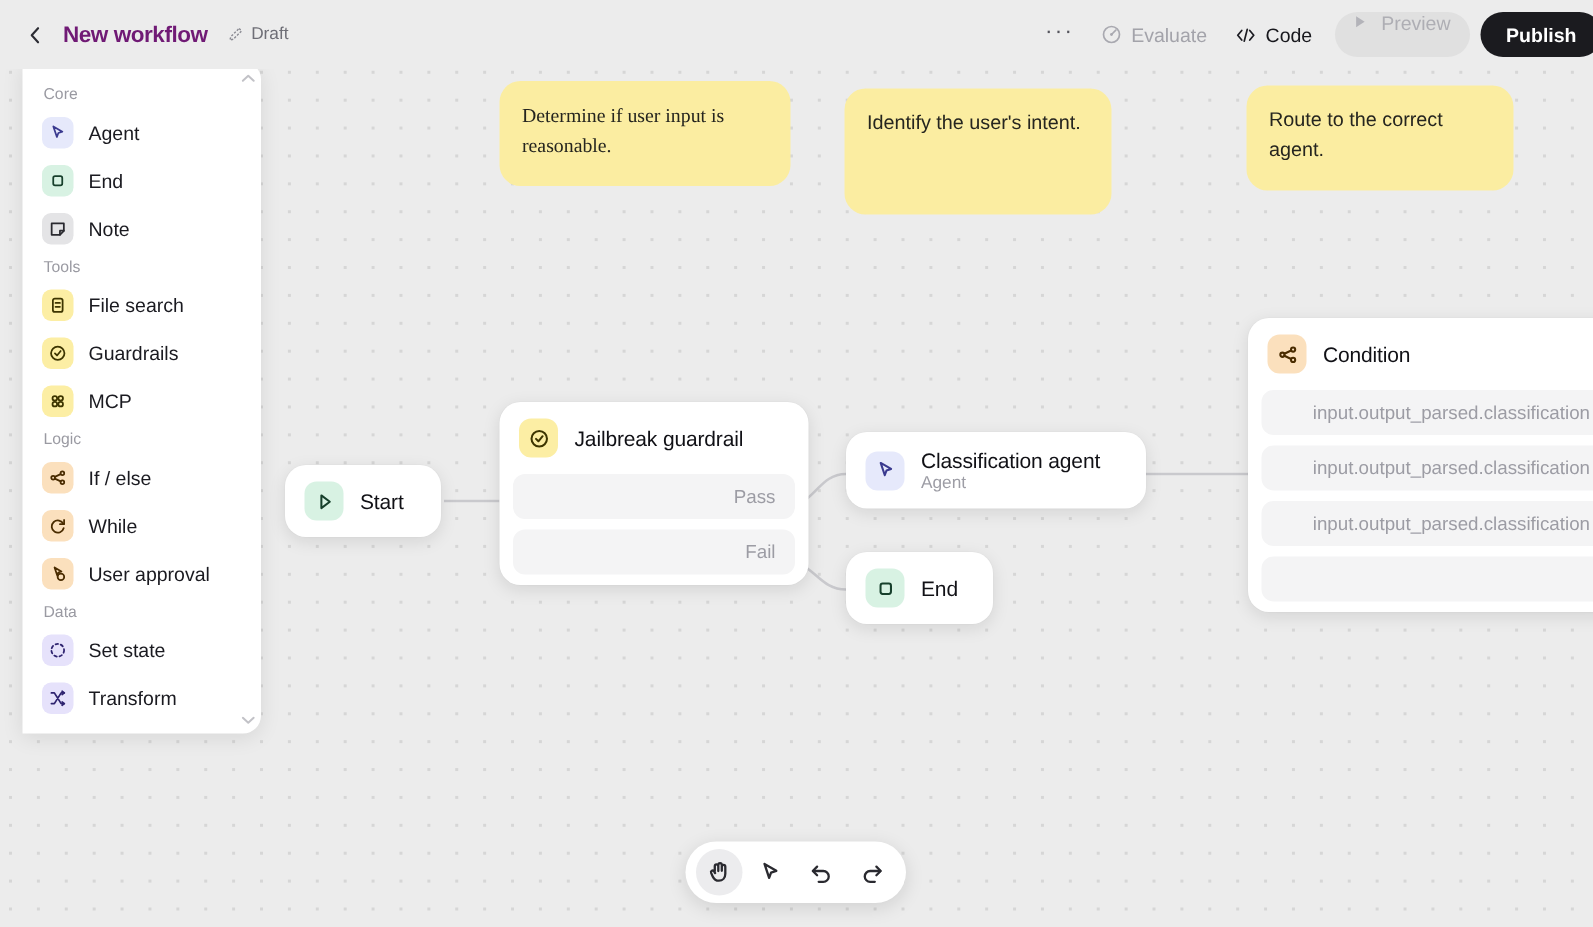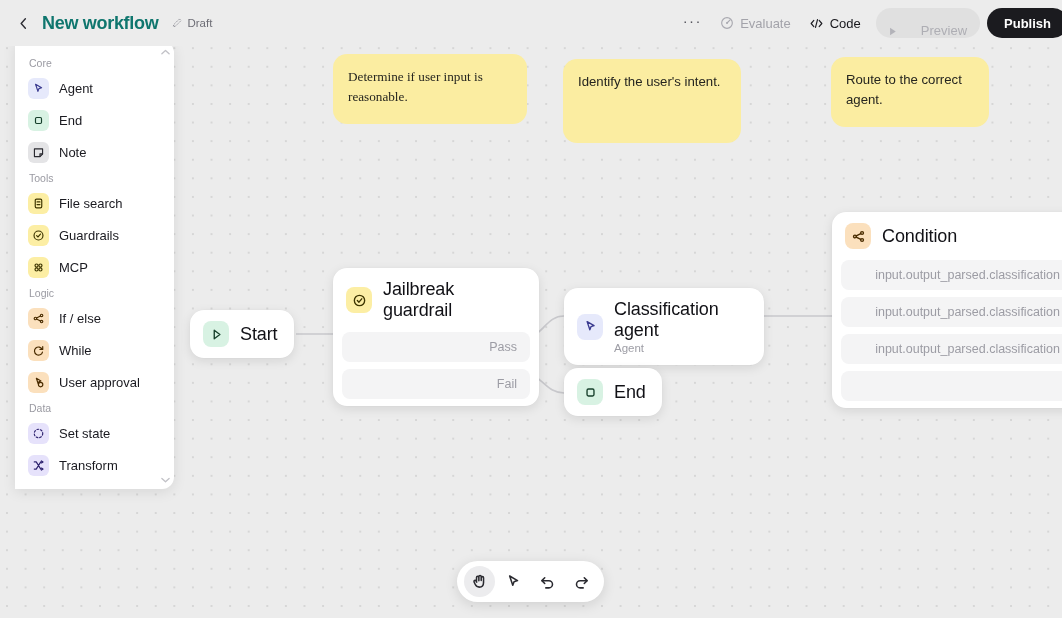--- a/index.html
+++ b/index.html
@@ -27,37 +27,37 @@
     display: flex; align-items: center;
     background: #ececec;
     z-index: 40;
   }
   .back-btn {
     width: 26px; height: 26px; margin-left: 10px;
     display: flex; align-items: center; justify-content: center;
     border-radius: 7px; cursor: pointer;
   }
   .title {
-    font-size: 18px; font-weight: 700; letter-spacing: -.3px;
-    margin-left: 6px; color: #0f766e;
+    font-size: 15px; font-weight: 700; letter-spacing: -.3px;
+    margin-left: 6px; color: #701a75;
   }
   .draft-badge {
     display: flex; align-items: center; gap: 4px;
     margin-left: 13px; font-size: 11.5px; color: #6e6e76;
   }
   .spacer { flex: 1; }
   .tb-item {
     display: flex; align-items: center; gap: 6px;
     height: 30px; padding: 0 9px; border-radius: 8px;
     font-size: 13px; cursor: pointer; color: #18181d;
   }
   .tb-item.muted { color: #a3a3aa; }
   .tb-dots { letter-spacing: 1.5px; font-size: 15px; color: #55555d; padding-bottom:6px;}
   .btn-preview {
-    display: flex; align-items: flex-end; gap: 22px;
+    display: flex; align-items: flex-start; gap: 8px;
     height: 30px; padding: 0 13px 0 10px; margin-left: 6px;
     border-radius: 16px; background: #e0e0e0; color: #aeaeb4;
     font-size: 13px; font-weight: 500; cursor: default;
   }
   .btn-publish {
     display: flex; align-items: center; justify-content: center;
     height: 30px; padding: 0 17px; margin-left: 7px; margin-right: -6px;
     border-radius: 16px; background: #1b1b1f; color: #fff;
     font-size: 13px; font-weight: 600; cursor: pointer;
   }
@@ -102,21 +102,21 @@
   .node {
     position: absolute; background: #fff; border-radius: 14px;
     box-shadow: 0 3px 11px rgba(0,0,0,.10), 0 0 0 .5px rgba(0,0,0,.02);
     z-index: 10;
   }
   .node-head { display: flex; align-items: center; gap: 11px; padding: 11px 16px 11px 13px; }
   .node-ic {
     width: 26px; height: 26px; border-radius: 8px;
     display: flex; align-items: center; justify-content: center; flex: 0 0 26px;
   }
-  .node-title { font-size: 18px; font-weight: 500; color: #111116; letter-spacing: -.1px; }
+  .node-title { font-size: 14px; font-weight: 500; color: #111116; letter-spacing: -.1px; }
   .node-sub { font-size: 11.5px; color: #9d9da5; margin-top: 1px; }
   .port-row {
     margin: 0 9px 7px 9px; height: 30px; border-radius: 8px;
     background: #f4f4f5; display: flex; align-items: center;
     justify-content: flex-end; padding-right: 13px;
     font-size: 12.5px; color: #9c9ca4;
     overflow: hidden; white-space: nowrap;
   }
 
   svg.edges { position: absolute; inset: 0; z-index: 8; pointer-events: none; }
@@ -145,21 +145,21 @@
   <svg class="edges" width="1062" height="618">
     <path d="M296,334 L333,334" stroke="#c9c9cd" stroke-width="1.7" fill="none"></path>
     <path d="M523,338 C543,338 545,316 564,316" stroke="#c9c9cd" stroke-width="1.7" fill="none"></path>
     <path d="M523,374 C543,374 545,393 564,393" stroke="#c9c9cd" stroke-width="1.7" fill="none"></path>
     <path d="M764,316 L832,316" stroke="#c9c9cd" stroke-width="1.7" fill="none"></path>
   </svg>
 
   <div id="stickies">
       <div class="sticky" style="left: 333px; top: 54px; width: 194px; height: 70px; font-family: Liberation Serif, serif;">Determine if user input is reasonable.</div>
       <div class="sticky" style="left: 563px; top: 59px; width: 178px; height: 84px;">Identify the user's intent.</div>
-      <div class="sticky" style="left: 831px; top: 57px; width: 158px; height: 70px;">Route to the correct agent.</div>
+      <div class="sticky" style="left: 831px; top: 57px; width: 178px; height: 70px;">Route to the correct agent.</div>
     </div>
 
   <div id="nodes">
       <div class="node" style="left: 190px; top: 310px; width: 104px;">
         <div class="node-head">
           <span class="node-ic" style="background:#d8f2e3">
             <svg width="15" height="15" viewBox="0 0 16 16" fill="none">
               <path d="M5.6 3.5l6 4.5-6 4.5z" stroke="#17402c" stroke-width="1.45" stroke-linecap="round" stroke-linejoin="round" fill="none"></path>
             </svg>
           </span>

